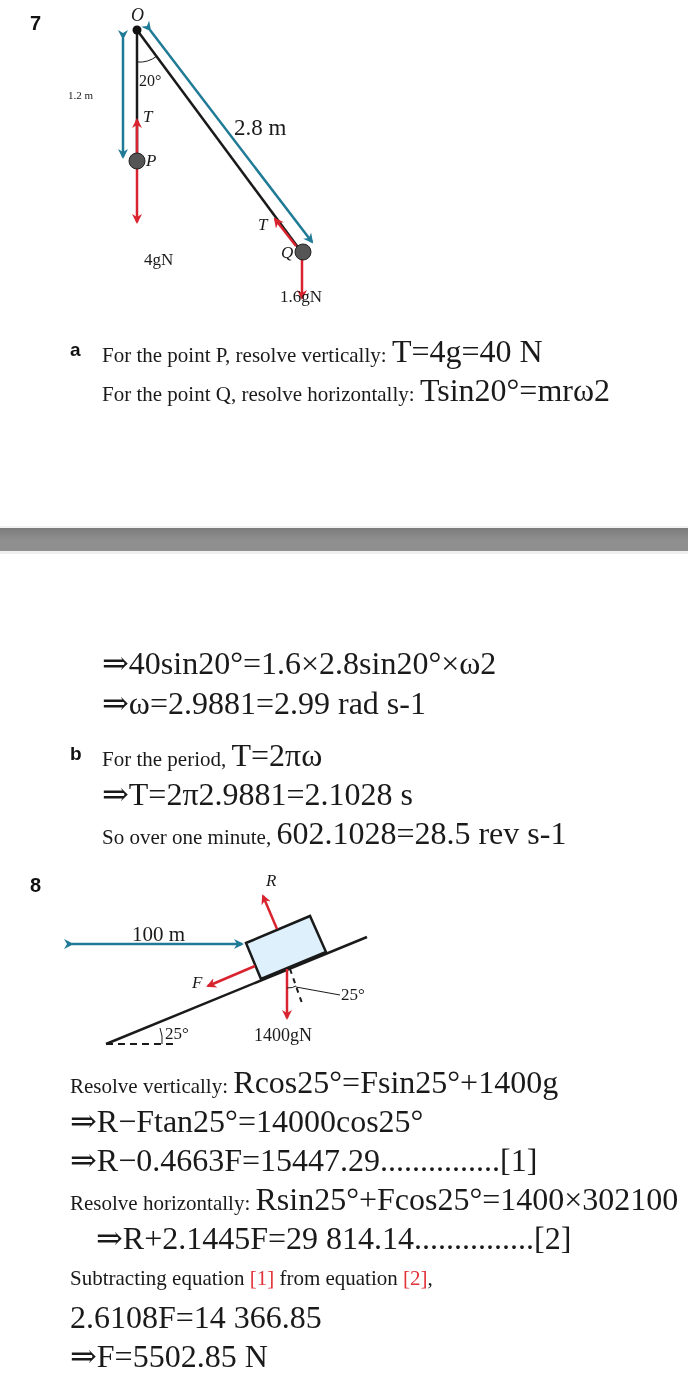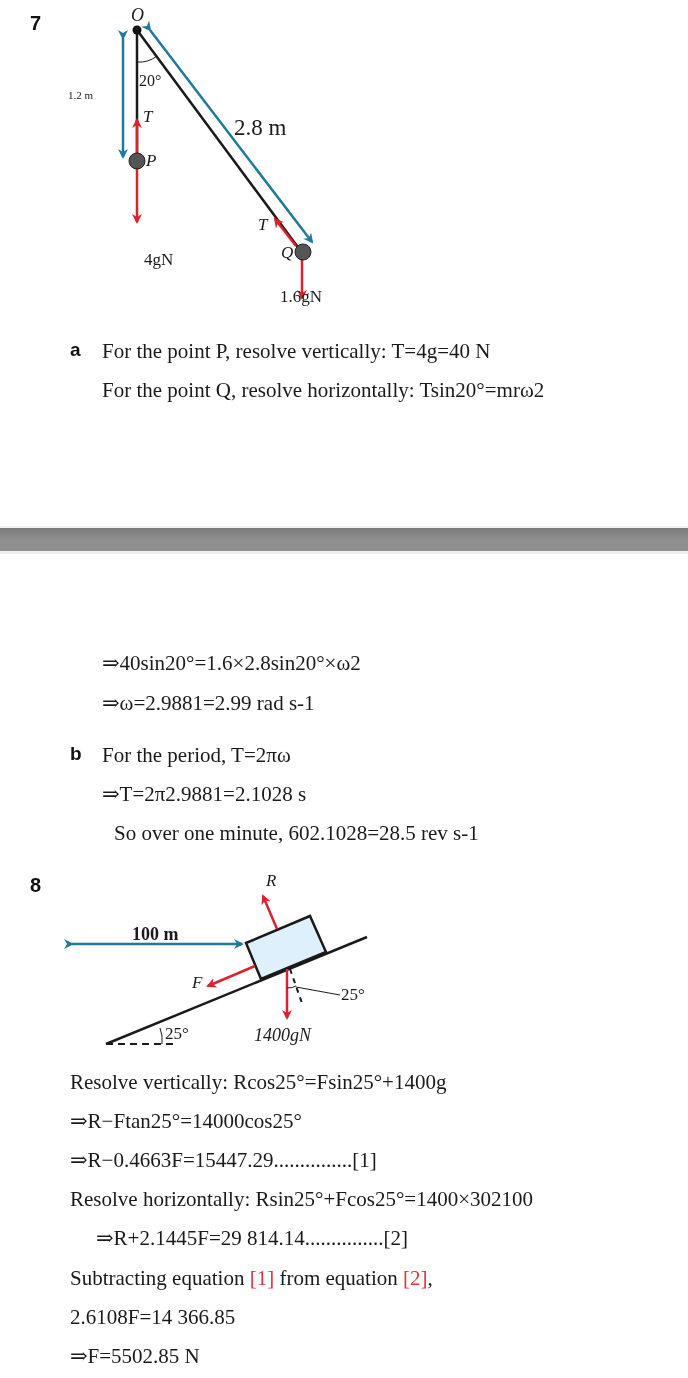--- a/index.html
+++ b/index.html
@@ -3,21 +3,21 @@
 <meta charset="utf-8">
 <style>
   html, body { margin:0; padding:0; background:#ffffff; }
   body { width:688px; height:1378px; position:relative; overflow:hidden;
          font-family:"Liberation Serif", "DejaVu Serif", serif; color:#1a1a1a; }
   .qnum { position:absolute; font-family:"Liberation Sans", "DejaVu Sans", sans-serif;
           font-weight:bold; font-size:20px; color:#111; }
   .part { position:absolute; font-family:"Liberation Sans", "DejaVu Sans", sans-serif;
           font-weight:bold; font-size:19px; color:#111; }
   .line { position:absolute; white-space:nowrap; font-size:21px; line-height:26px; }
-  .line .eq { font-size:21px; }
+  .line .eq { font-size:32px; }
   .small { font-size:21px; }
   .ref { color:#e0343a; }
   .divider { position:absolute; left:0; top:526px; width:688px; height:28px;
              background:linear-gradient(#f2f2f2 0 2px, #7c7c7c 2px, #8f8f8f 14px, #8f8f8f 25px, #f0f0f0 25px); }
 </style>
 </head>
 <body>
 
 <div class="qnum" style="left:30px;top:12px;">7</div>
 
@@ -70,21 +70,21 @@
 <div class="divider"></div>
 
 <div class="line" style="left:102px;top:650px;"><span class="eq">⇒40sin20°=1.6×2.8sin20°×ω2</span></div>
 <div class="line" style="left:102px;top:690px;"><span class="eq">⇒ω=2.9881=2.99 rad s-1</span></div>
 
 <div class="part" style="left:70px;top:743px;">b</div>
 <div class="line" style="left:102px;top:742px;">
   <span>For the period, </span><span class="eq">T=2πω</span>
 </div>
 <div class="line" style="left:102px;top:781px;"><span class="eq">⇒T=2π2.9881=2.1028 s</span></div>
-<div class="line" style="left:114px;top:820px;">
+<div class="line" style="left:102px;top:820px;">
   <span>So over one minute, </span><span class="eq">602.1028=28.5 rev s-1</span>
 </div>
 
 <div class="qnum" style="left:30px;top:874px;">8</div>
 
 <svg width="400" height="200" style="position:absolute;left:0;top:860px;" viewBox="0 0 400 200">
   <defs>
     <marker id="ab2" markerWidth="10" markerHeight="10" refX="8" refY="5" orient="auto" markerUnits="userSpaceOnUse">
       <path d="M0,0 L10,5 L0,10 L3,5 z" fill="#1f7a96"></path>
     </marker>
@@ -106,25 +106,25 @@
   <line x1="255" y1="106" x2="208" y2="126" stroke="#d9232e" stroke-width="2.5" marker-end="url(#ar2)"></line>
 
   <line x1="287" y1="109" x2="287" y2="158" stroke="#d9232e" stroke-width="2.5" marker-end="url(#ar2)"></line>
 
   <line x1="290" y1="109" x2="303" y2="146" stroke="#1a1a1a" stroke-width="2" stroke-dasharray="5,5"></line>
 
   <path d="M287,128 Q293,128 296,126" fill="none" stroke="#1a1a1a" stroke-width="1"></path>
   <line x1="340" y1="135" x2="296" y2="127" stroke="#1a1a1a" stroke-width="1"></line>
 </svg>
 <div class="line small" style="left:266px;top:868px;font-style:italic;font-size:17px;">R</div>
-<div class="line small" style="left:132px;top:921px;font-size:18px;font-weight:bold;">100 m</div>
+<div class="line small" style="left:132px;top:921px;font-size:21px;">100 m</div>
 <div class="line small" style="left:192px;top:970px;font-style:italic;font-size:17px;">F</div>
 <div class="line small" style="left:341px;top:982px;font-size:17px;">25°</div>
 <div class="line small" style="left:165px;top:1021px;font-size:17px;">25°</div>
-<div class="line small" style="left:254px;top:1022px;font-size:18px;font-style:italic;">1400gN</div>
+<div class="line small" style="left:254px;top:1022px;font-size:18px;">1400gN</div>
 
 <div class="line" style="left:70px;top:1069px;">
   <span>Resolve vertically: </span><span class="eq">Rcos25°=Fsin25°+1400g</span>
 </div>
 <div class="line" style="left:70px;top:1108px;"><span class="eq">⇒R−Ftan25°=14000cos25°</span></div>
 <div class="line" style="left:70px;top:1147px;"><span class="eq">⇒R−0.4663F=15447.29...............[1]</span></div>
 <div class="line" style="left:70px;top:1186px;">
   <span>Resolve horizontally: </span><span class="eq">Rsin25°+Fcos25°=1400×302100</span>
 </div>
 <div class="line" style="left:70px;top:1225px;margin-left:26px;"><span class="eq">⇒R+2.1445F=29 814.14...............[2]</span></div>

